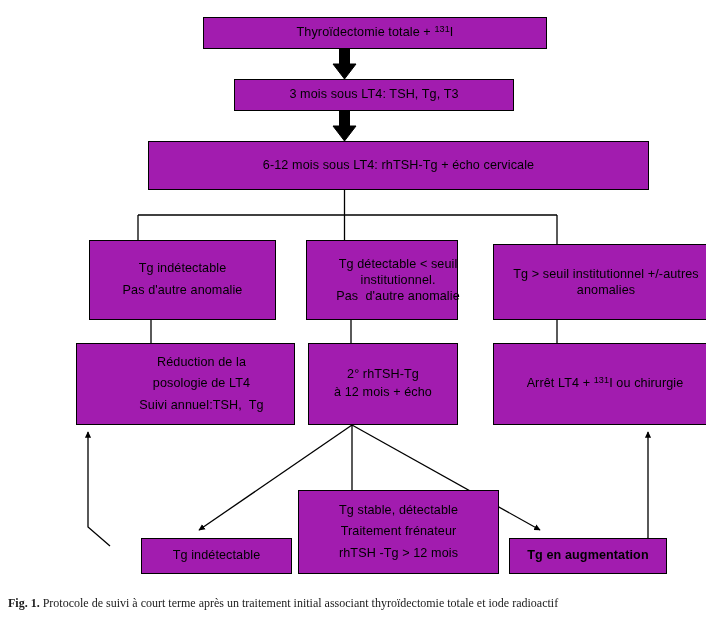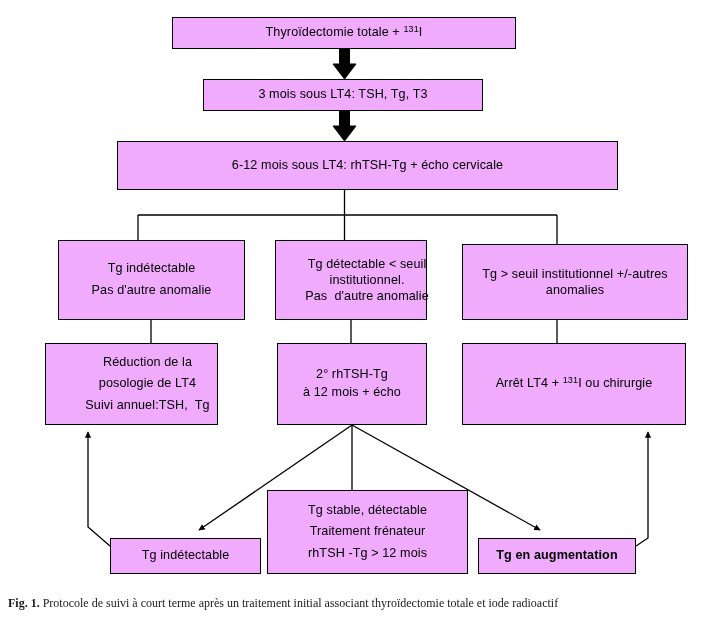--- a/index.html
+++ b/index.html
@@ -22,30 +22,31 @@
     position: absolute;
     left: 0;
     top: 0;
     width: 706px;
     height: 625px;
   }
   .node {
     position: absolute;
     box-sizing: border-box;
     border: 1.4px solid #000000;
-    background: #f0abfc;
+    background: #a21caf;
     display: flex;
     flex-direction: column;
     align-items: center;
     justify-content: center;
     text-align: center;
     font-size: 12.6px;
     line-height: 1.42;
     letter-spacing: 0.1px;
     z-index: 2;
+    margin-left: 31px;
   }
   .node .line {
     display: block;
     white-space: pre;
   }
   .node.tight { line-height: 1.28; }
   .node.loose { line-height: 1.72; }
   sup {
     font-size: 0.72em;
     vertical-align: 0.42em;
@@ -135,21 +136,21 @@
     <span class="line">Tg détectable &lt; seuil</span>
     <span class="line">institutionnel.</span>
     <span class="line">Pas  d'autre anomalie</span>
   </div>
 
   <div class="node tight" style="left:462px; top:244px; width:226px; height:76px;text-align:center;">
     <span class="line">Tg &gt; seuil institutionnel +/-autres</span>
     <span class="line">anomalies</span>
   </div>
 
-  <div class="node loose" style="left:45px; top:343px; width:173px; height:82px;padding-left:32px;">
+  <div class="node loose" style="left:45px; top:343px; width:219px; height:82px;padding-left:32px;">
     <span class="line">Réduction de la</span>
     <span class="line">posologie de LT4</span>
     <span class="line">Suivi annuel:TSH,  Tg</span>
   </div>
 
   <div class="node" style="left:277px; top:343px; width:150px; height:82px;">
     <span class="line">2° rhTSH-Tg</span>
     <span class="line">à 12 mois + écho</span>
   </div>
 

